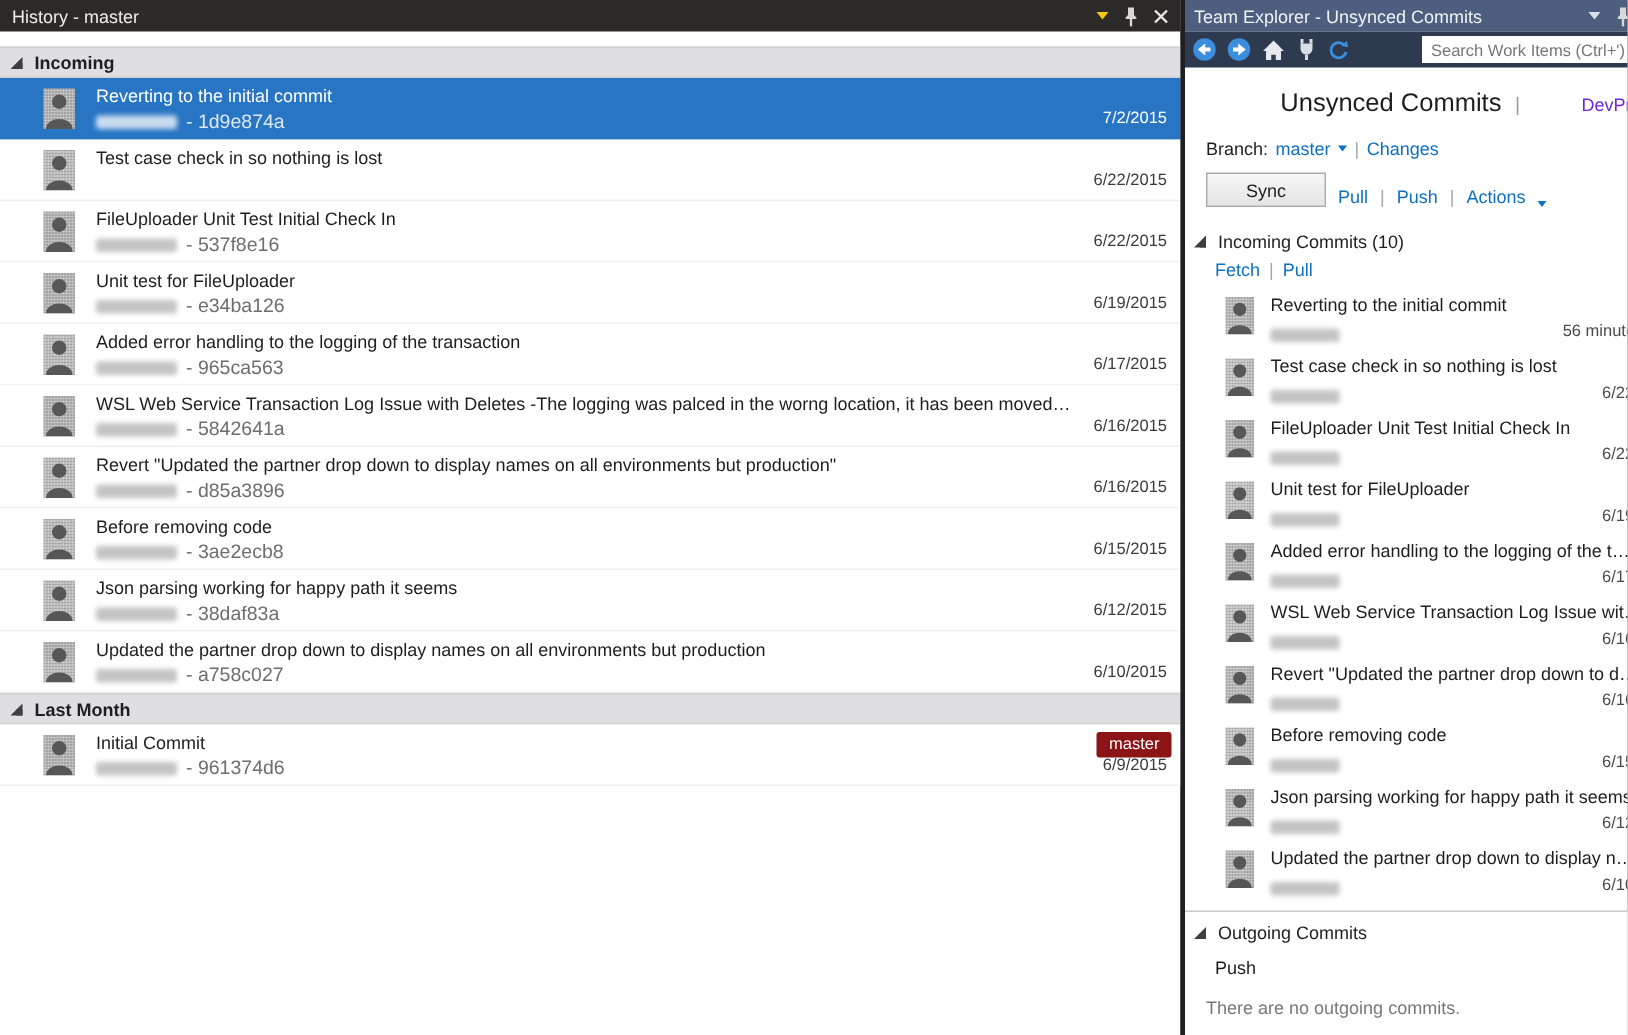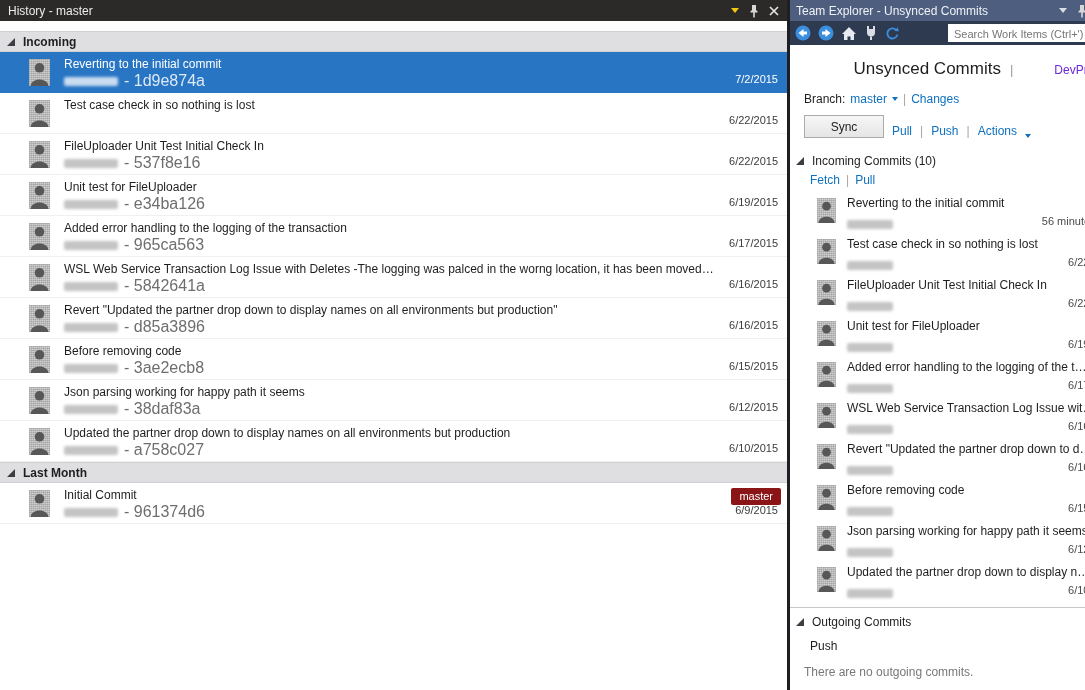--- a/index.html
+++ b/index.html
@@ -7,34 +7,34 @@
        font-family:"Liberation Sans","DejaVu Sans",sans-serif;}
 
   
   .history{position:absolute;left:0;top:0;width:787px;height:690px;background:#fff;}
   .h-titlebar{height:21px;background:#2B2A28;color:#EDEDED;font-size:12px;display:flex;
               align-items:center;padding:0 8px;box-sizing:border-box;}
   .grow{flex:1}
   .tb-icon{margin-left:10px;display:inline-flex;align-items:center;cursor:pointer;height:14px}
   .tri{width:0;height:0;border-left:4px solid transparent;border-right:4px solid transparent;border-top:5px solid #F2C811;}
   .tri.light{border-top-color:#D8DDE6;}
-  .h-body{padding-top:10px;}
+  .h-body{padding-top:0;margin-top:10px;}
   .sec-hdr{height:21px;background:#DFDFE2;border-top:1px solid #CFCFD4;border-bottom:1px solid #CFCFD4;
            display:flex;align-items:center;font-size:12px;font-weight:bold;color:#1E1E1E;
            padding-left:7px;box-sizing:border-box;cursor:pointer;}
   .tri-exp{width:0;height:0;border-style:solid;border-width:4px;
            border-color:transparent #3E3E42 #3E3E42 transparent;margin-right:8px;flex:0 0 auto;}
   .hrow{position:relative;height:41px;box-sizing:border-box;padding:5px 0 0 64px;
         border-bottom:1px solid #F0F0F0;background:#fff;cursor:pointer;}
   .avatar{position:absolute;left:29px;top:7px;width:21px;height:27px;overflow:hidden;
         background:repeating-linear-gradient(0deg,rgba(0,0,0,.12) 0 1px,transparent 1px 2px),
                    repeating-linear-gradient(90deg,rgba(0,0,0,.09) 0 1px,transparent 1px 2px),#CFCFCF;}
   .htitle{font-size:12px;line-height:15px;color:#1E1E1E;white-space:nowrap;overflow:hidden;
           text-overflow:ellipsis;padding-right:70px;}
-  .hsub{margin-top:3px;font-size:16px;line-height:12px;color:#6E6E6E;display:flex;align-items:center;}
+  .hsub{margin-top:3px;font-size:13px;line-height:12px;color:#6E6E6E;display:flex;align-items:center;}
   .redacted{display:inline-block;width:54px;height:9px;background:#C4C4C4;border-radius:2px;
             filter:blur(1.6px);margin-right:6px;}
   .hash{color:#6E6E6E;}
   .hdate{position:absolute;right:9px;bottom:7px;font-size:11px;color:#3B3B3B;}
   .hrow.sel{background:#2875C4;border-bottom-color:#2875C4;}
   .sel .htitle{color:#fff}
   .sel .hash{color:#DCE9F6}
   .sel .hdate{color:#fff}
   .sel .redacted{background:rgba(255,255,255,.75)}
   .badge{position:absolute;right:6px;top:5px;background:#8B1417;color:#fff;font-size:11px;

